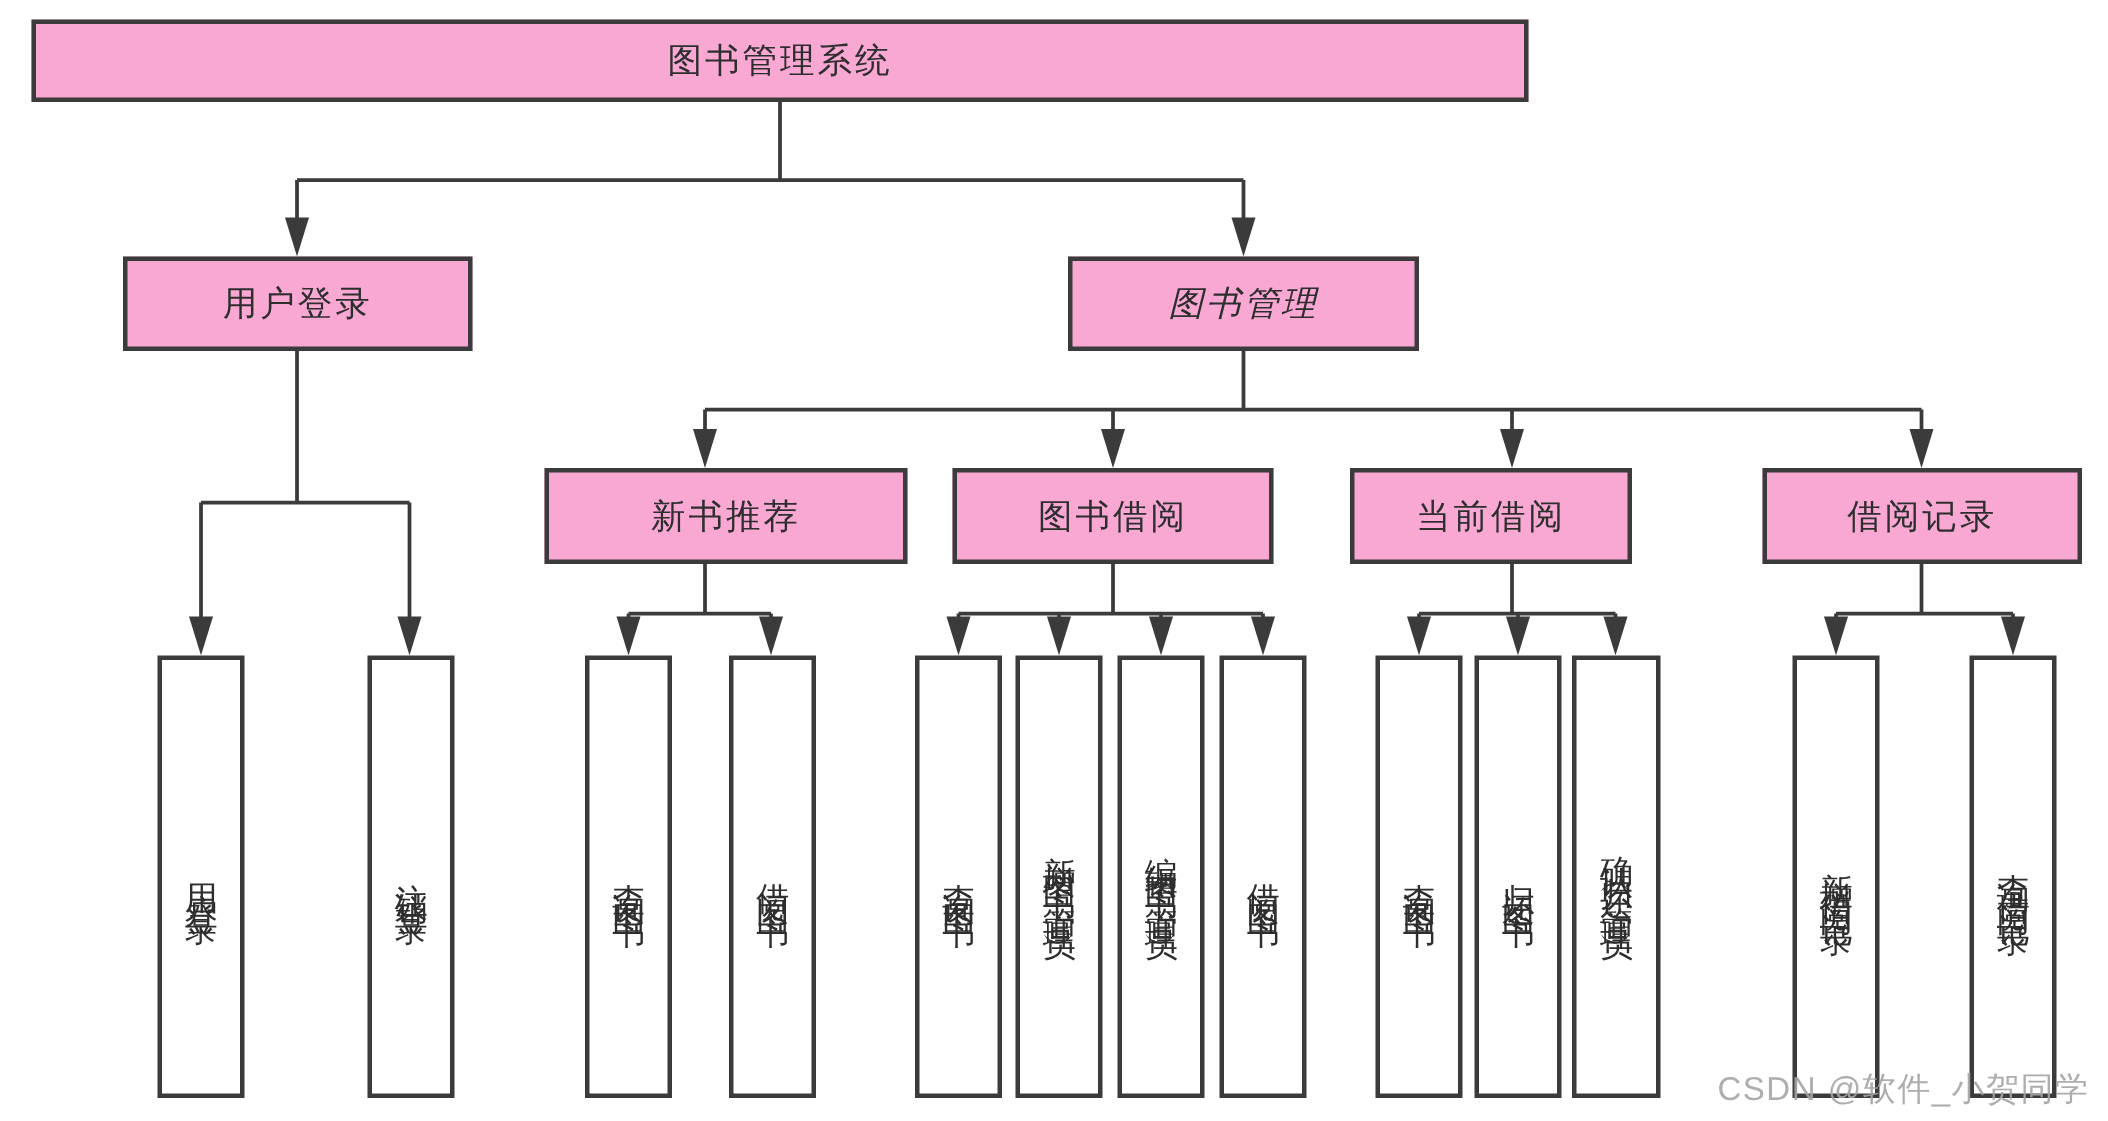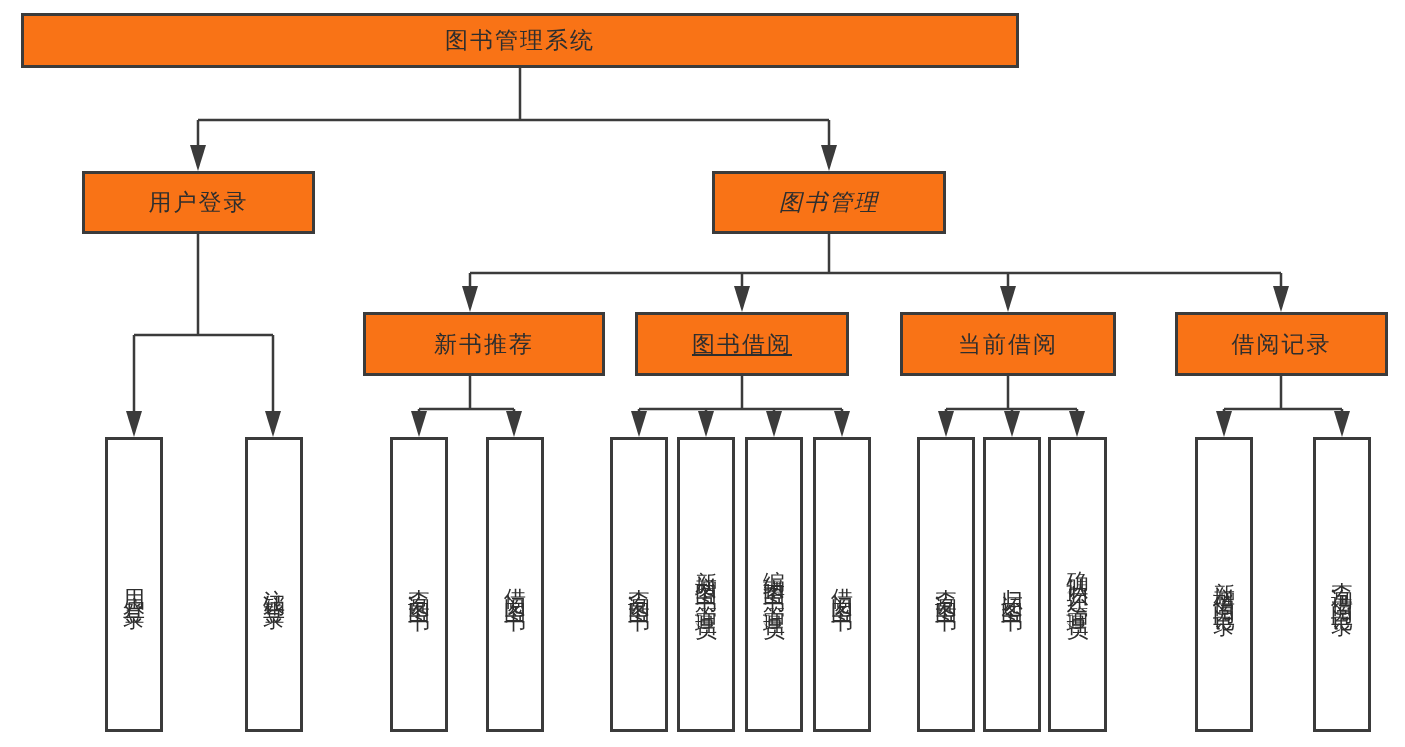--- a/index.html
+++ b/index.html
@@ -3,21 +3,21 @@
 <meta charset="utf-8">
 <style>
   html,body{margin:0;padding:0;background:#ffffff;}
   body{
     width:1405px;height:747px;position:relative;overflow:hidden;
     font-family:"Liberation Sans", sans-serif;
   }
   .canvas{position:absolute;left:0;top:0;width:1405px;height:747px;}
   svg.connectors{position:absolute;left:0;top:0;width:1405px;height:747px;z-index:1;}
   .node{
-    position:absolute;box-sizing:border-box;background:#f97316;
+    position:absolute;box-sizing:border-box;background:#f9a8d4;
     border:3px solid #3b3b3b;display:flex;align-items:center;justify-content:center;
     color:#2e2e2e;font-size:23px;letter-spacing:2px;z-index:2;white-space:nowrap;
   }
   .leaf{
     position:absolute;box-sizing:border-box;background:#ffffff;
     border:3px solid #3b3b3b;display:flex;align-items:center;justify-content:center;
     top:437px;height:295px;width:58px;z-index:2;
   }
   .leaf .vtext{
     writing-mode:vertical-rl;text-orientation:mixed;
@@ -64,22 +64,22 @@
       <polygon points="1334,411 1350,411 1342,437"></polygon>
     </g>
   </svg>
 
   <div class="node" style="left:21px;top:13px;width:998px;height:55px;">图书管理系统</div>
 
   <div class="node" style="left:82px;top:171px;width:233px;height:63px;">用户登录</div>
   <div class="node" style="left:712px;top:171px;width:234px;height:63px;font-style:italic;">图书管理</div>
 
   <div class="node" style="left:363px;top:312px;width:242px;height:64px;">新书推荐</div>
-  <div class="node" style="left:635px;top:312px;width:214px;height:64px;text-decoration:underline;">图书借阅</div>
-  <div class="node" style="left:900px;top:312px;width:216px;height:64px;">当前借阅</div>
+  <div class="node" style="left:635px;top:312px;width:214px;height:64px;">图书借阅</div>
+  <div class="node" style="left:900px;top:312px;width:188px;height:64px;">当前借阅</div>
   <div class="node" style="left:1175px;top:312px;width:213px;height:64px;text-align:right;">借阅记录</div>
 
   <div class="leaf" style="left:105px;">
     <span class="vtext">用户登录</span>
   </div>
   <div class="leaf" style="left:245px;">
     <span class="vtext">注销登录</span>
   </div>
 
   <div class="leaf" style="left:390px;">
@@ -112,13 +112,14 @@
     <span class="vtext">确认归还（管理员）</span>
   </div>
 
   <div class="leaf" style="left:1195px;">
     <span class="vtext">新增借阅记录</span>
   </div>
   <div class="leaf" style="left:1313px;">
     <span class="vtext">查询借阅记录</span>
   </div>
 
+  <div class="watermark">CSDN @软件_小贺同学</div>
 </div>
 
 </body></html>

